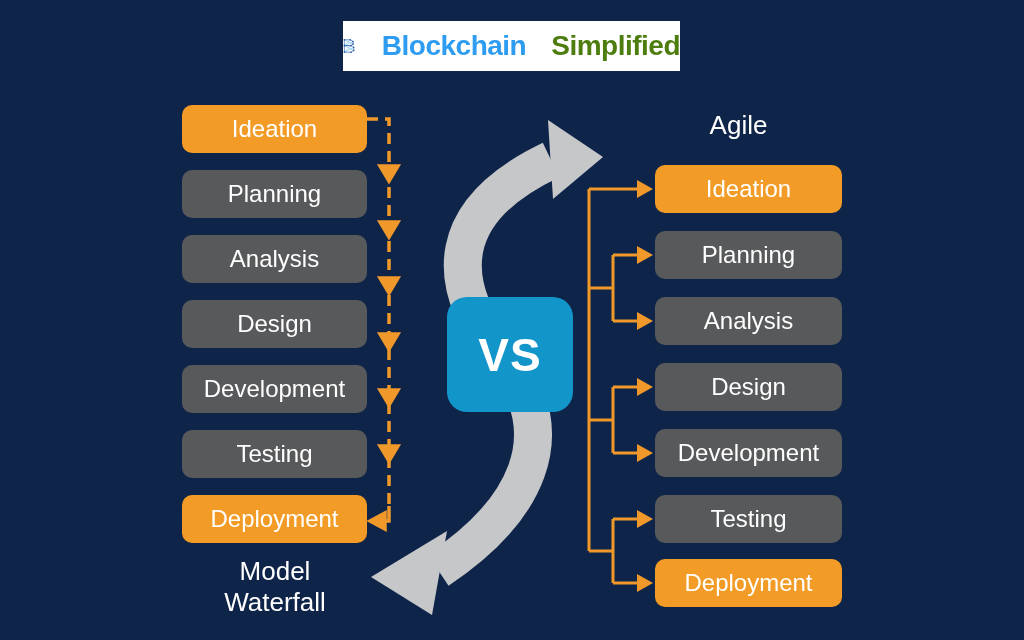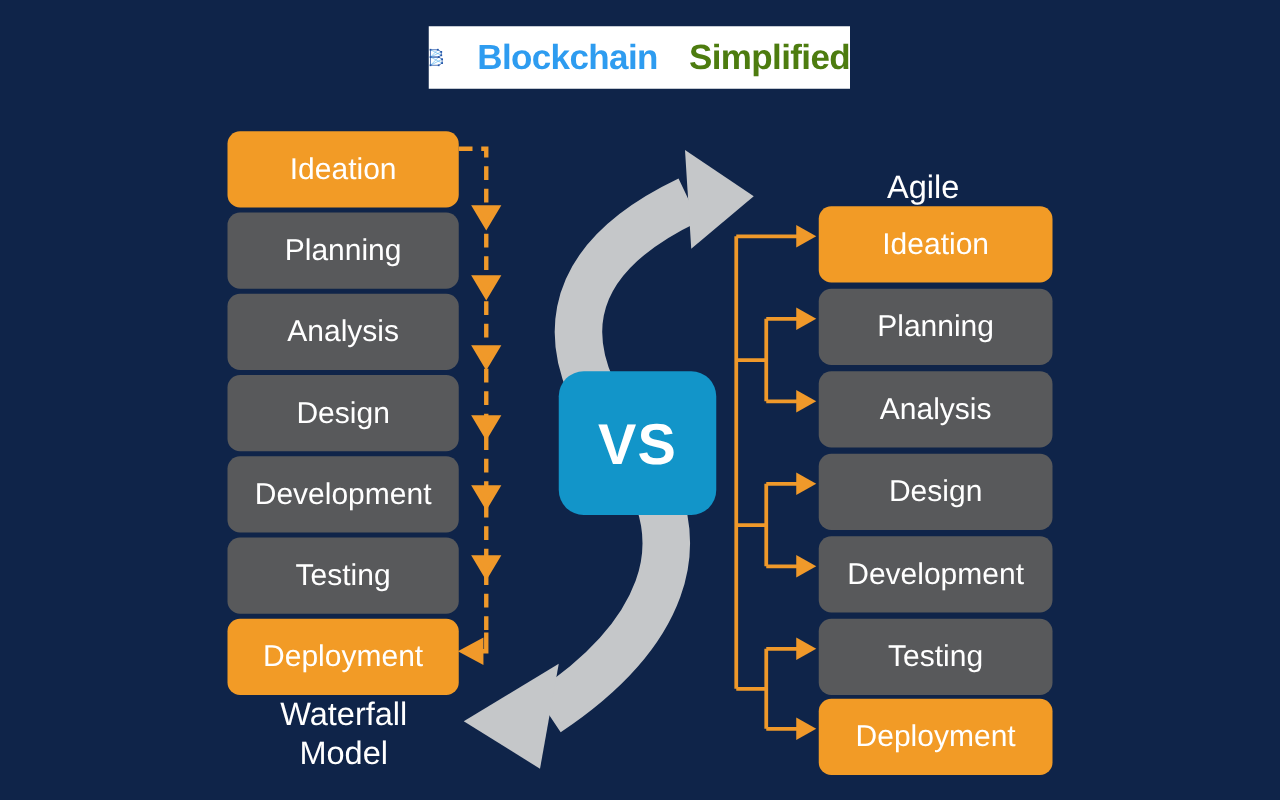--- a/index.html
+++ b/index.html
@@ -34,21 +34,21 @@
     position: absolute;
     left: 0; top: 0;
     width: 1024px; height: 640px;
     z-index: 1;
     pointer-events: none;
   }
 
   
   .step {
     position: absolute;
-    width: 185px; height: 61px;
+    width: 185px; height: 48px;
     border-radius: 10px;
     background: #58595B;
     color: #ffffff;
     font-size: 24px;
     display: flex;
     align-items: center;
     justify-content: center;
     z-index: 2;
     white-space: nowrap;
   }
@@ -68,21 +68,21 @@
   
   .caption {
     position: absolute;
     color: #ffffff;
     font-size: 26px;
     text-align: center;
     z-index: 2;
     line-height: 31px;
   }
   .caption-waterfall { left: 170px; top: 556px; width: 210px; }
-  .caption-agile { left: 645px; top: 110px; width: 187px; margin-top: 24px; }
+  .caption-agile { left: 645px; top: 110px; width: 187px; }
 
   
   .vs-badge {
     position: absolute;
     left: 447px; top: 297px;
     width: 126px; height: 115px;
     background: #1295C9;
     border-radius: 20px;
     display: flex;
     align-items: center;
@@ -167,22 +167,22 @@
 
   <div class="col-left">
     <div class="step highlight wf-0">Ideation</div>
     <div class="step wf-1">Planning</div>
     <div class="step wf-2">Analysis</div>
     <div class="step wf-3">Design</div>
     <div class="step wf-4">Development</div>
     <div class="step wf-5">Testing</div>
     <div class="step highlight wf-6">Deployment</div>
     <div class="caption caption-waterfall">
+      <span style="display:block">Model</span>
       <span style="display:block">Waterfall</span>
-      <span style="display:block">Model</span>
     </div>
   </div>
 
   <div class="col-right">
     <div class="caption caption-agile">Agile</div>
     <div class="step highlight ag-0">Ideation</div>
     <div class="step ag-1">Planning</div>
     <div class="step ag-2">Analysis</div>
     <div class="step ag-3">Design</div>
     <div class="step ag-4">Development</div>

